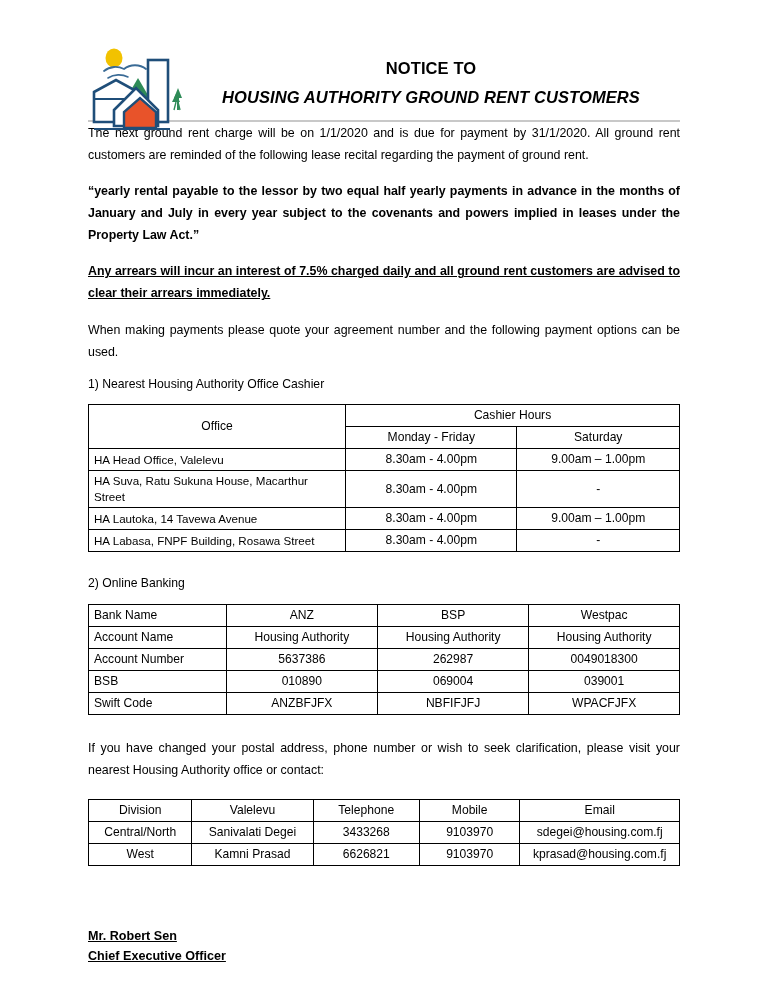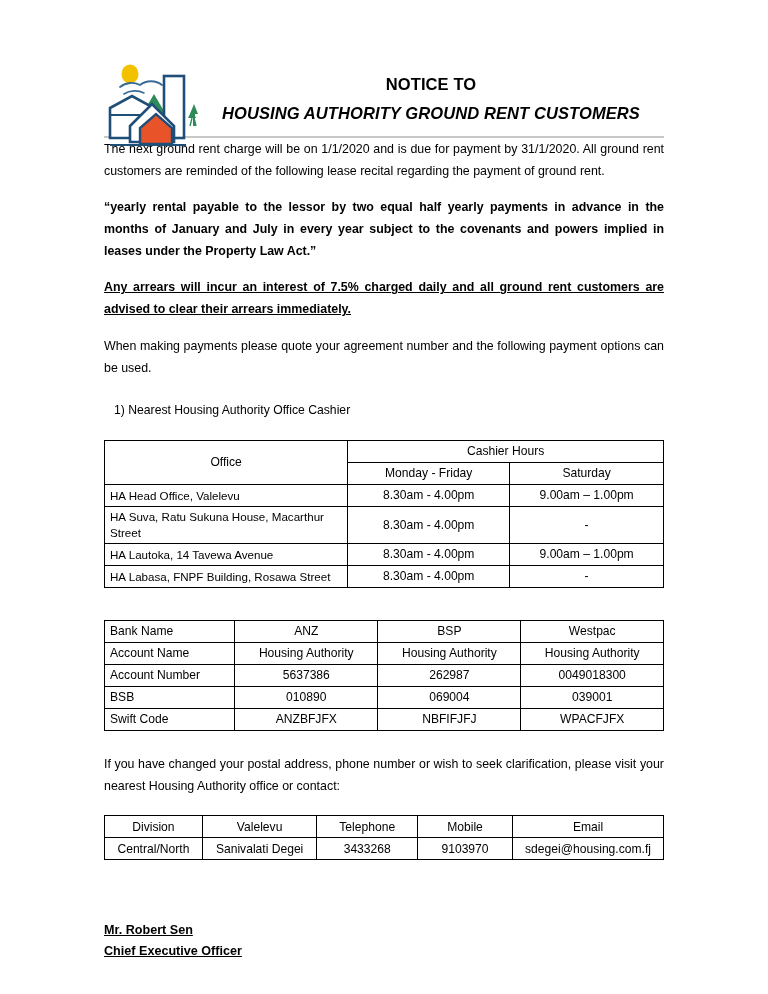--- a/index.html
+++ b/index.html
@@ -14,21 +14,21 @@
     font-family: "Liberation Sans", sans-serif;
     color: #000000;
     position: relative;
     overflow: hidden;
   }
 
   .page {
     width: 768px;
     height: 774px;
     box-sizing: border-box;
-    padding: 16px;
+    padding: 0;
     position: relative;
     background: #ffffff;
   }
 
   
   .header {
     display: flex;
     align-items: flex-start;
     padding: 44px 88px 0 88px;
     box-sizing: border-box;
@@ -97,21 +97,21 @@
     line-height: 1.78;
     font-weight: bold;
     text-decoration: underline;
     text-align: justify;
     margin: 0;
   }
 
   .section-label {
     font-size: 12.2px;
     line-height: 1.6;
-    margin: 10px;
+    margin: 0;
   }
 
   
   table.doc-table {
     border-collapse: collapse;
     width: 100%;
     table-layout: fixed;
     font-size: 12.1px;
     border-radius: 11px;
   }
@@ -261,20 +261,21 @@
         <tr>
           <td class="c-left office-cell">HA Labasa,  FNPF Building, Rosawa Street</td>
           <td class="c-center">8.30am - 4.00pm</td>
           <td class="c-center">-</td>
         </tr>
       </tbody>
     </table>
 
     <div class="gap-22"></div>
 
+    <p class="section-label">2) Online Banking</p>
 
     <div class="gap-10"></div>
 
     <table class="doc-table t2">
       <colgroup>
           <col class="c1">
           <col class="c2">
           <col class="c3">
           <col class="c4">
         </colgroup>
@@ -334,20 +335,27 @@
           <td class="c-center bold">Mobile</td>
           <td class="c-center bold">Email</td>
         </tr>
         <tr>
           <td class="c-center">Central/North</td>
           <td class="c-center">Sanivalati Degei</td>
           <td class="c-center">3433268</td>
           <td class="c-center">9103970</td>
           <td class="c-center">sdegei@housing.com.fj</td>
         </tr>
+        <tr>
+          <td class="c-center">West</td>
+          <td class="c-center">Kamni Prasad</td>
+          <td class="c-center">6626821</td>
+          <td class="c-center">9103970</td>
+          <td class="c-center">kprasad@housing.com.fj</td>
+        </tr>
       </tbody>
     </table>
 
     <div class="signature">
       <div>
           <span class="sig-line sig-inner">Mr. Robert Sen</span>
         </div>
       <div>
           <span class="sig-line sig-inner">Chief Executive Officer</span>
         </div>

